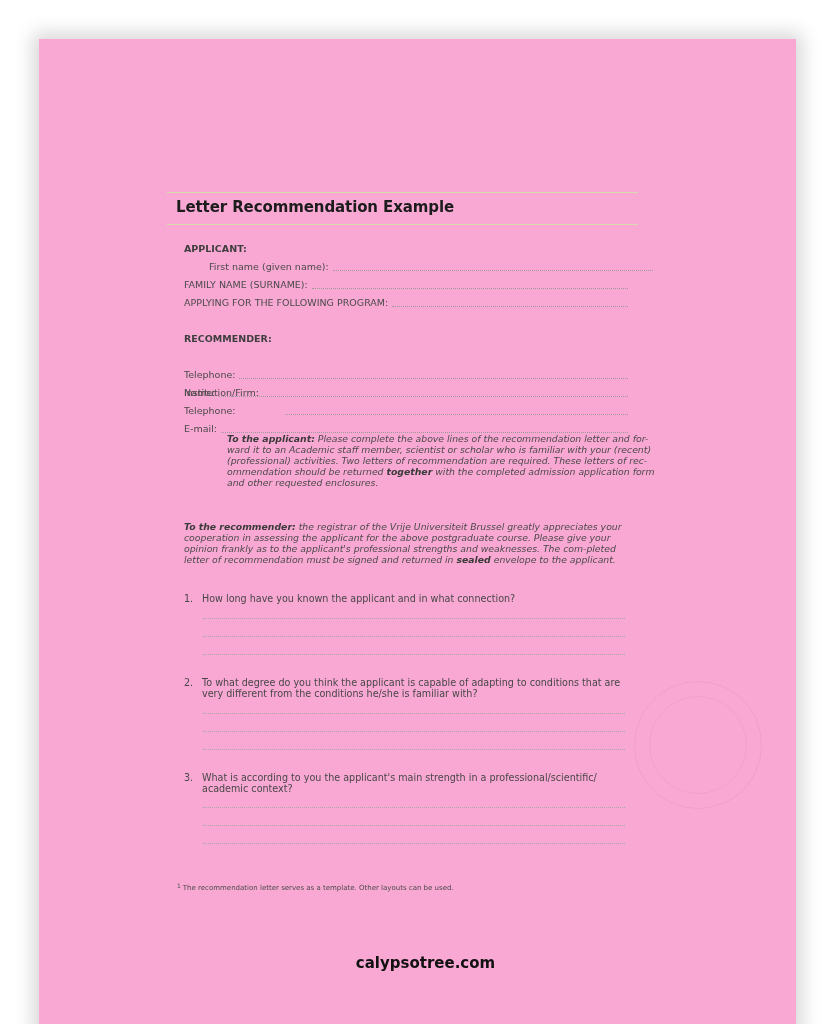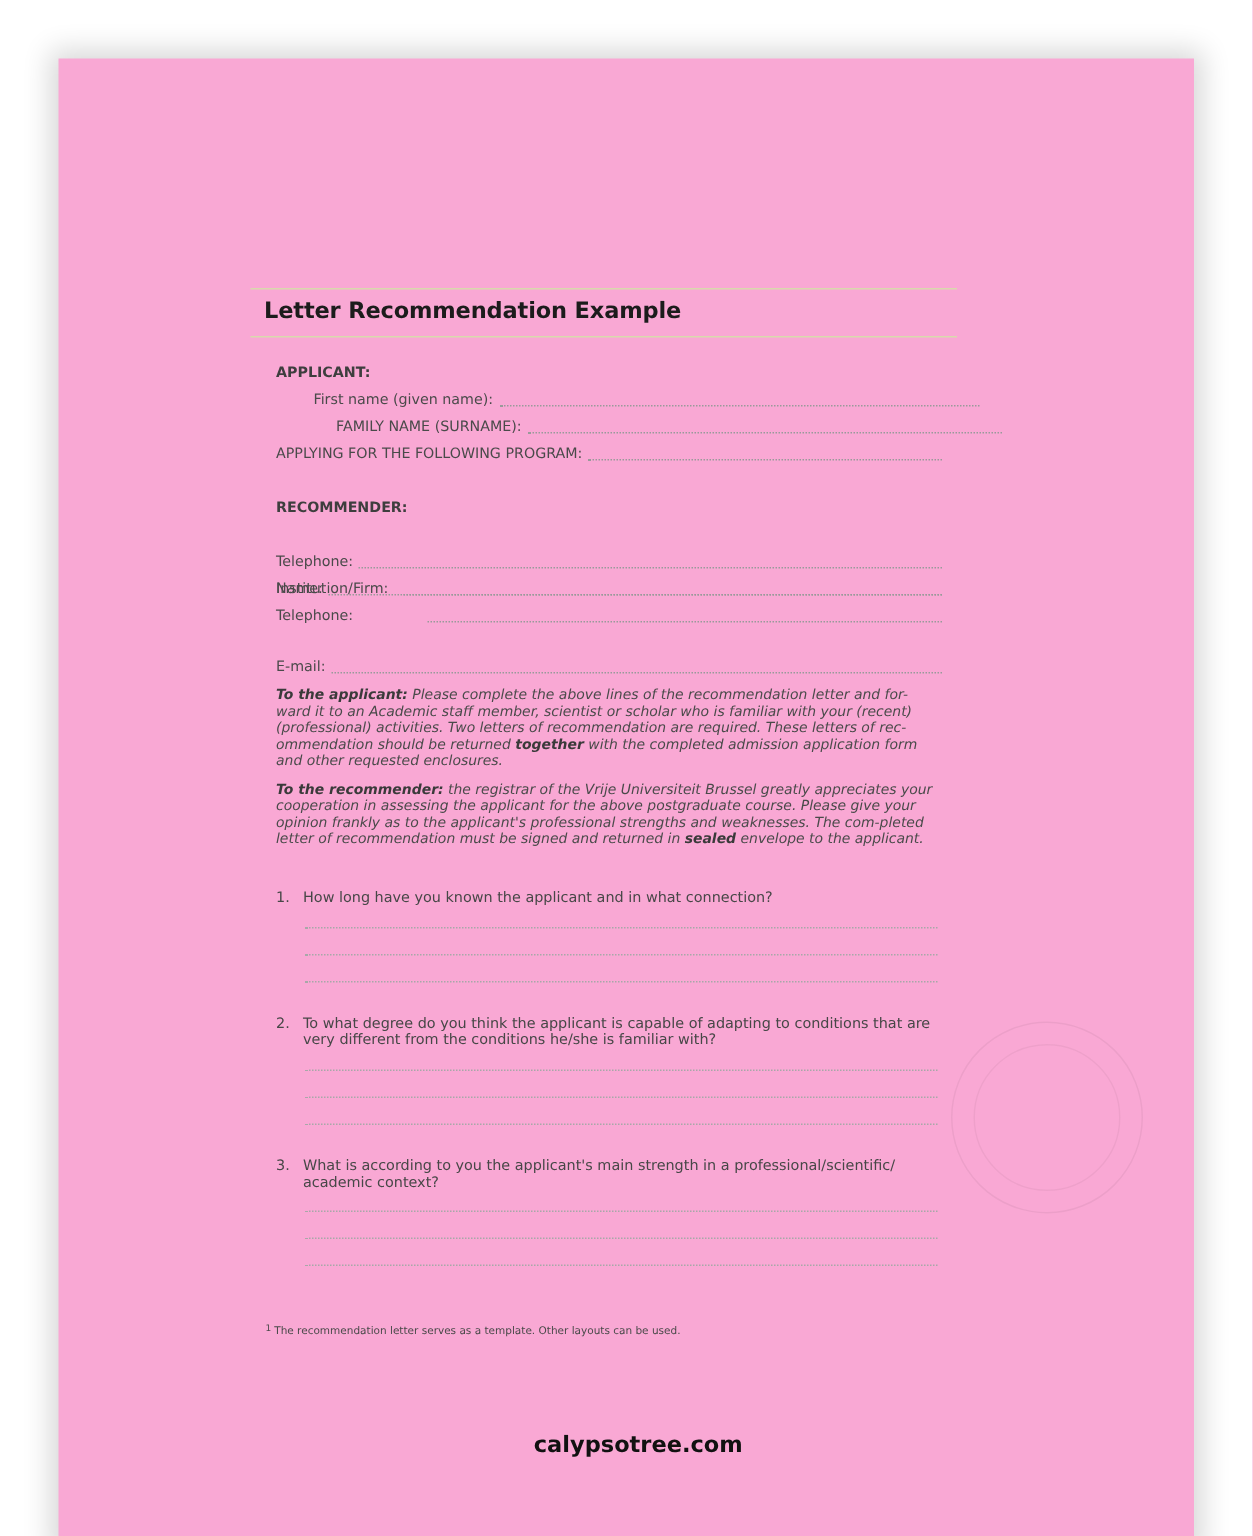--- a/index.html
+++ b/index.html
@@ -130,21 +130,21 @@
     <div class="rule" style="top:153px;"></div>
     <div class="title">Letter Recommendation Example</div>
     <div class="rule" style="top:185px;"></div>
 
     <div class="section-head" style="top:204px;">APPLICANT:</div>
 
     <div class="field" style="top:222px;margin-left:25px;">
       <span class="field-label">First name (given name):</span>
       <span class="field-line"></span>
     </div>
-    <div class="field" style="top:240px;margin-left:40px;">
+    <div class="field" style="top:240px;">
       <span class="field-label">FAMILY NAME (SURNAME):</span>
       <span class="field-line"></span>
     </div>
     <div class="field" style="top:258px;">
       <span class="field-label">APPLYING FOR THE FOLLOWING PROGRAM:</span>
       <span class="field-line"></span>
     </div>
 
     <div class="section-head" style="top:294px;">RECOMMENDER:</div>
 
@@ -157,26 +157,26 @@
       <span class="field-line"></span>
     </div>
     <div class="field" style="top:348px;">
       <span class="field-label" style="padding-right:10px;">Institution/Firm:</span>
       <span class="field-line"></span>
     </div>
     <div class="field" style="top:366px;gap:46px;">
       <span class="field-label">Telephone:</span>
       <span class="field-line"></span>
     </div>
-    <div class="field" style="top:384px;margin-top:16px;">
+    <div class="field" style="top:384px;">
       <span class="field-label">E-mail:</span>
       <span class="field-line"></span>
     </div>
 
-    <div class="para" style="top:419px;">
+    <div class="para" style="top:394px;margin-left:43px;">
       <b>To the applicant:</b><span> Please complete the above lines of the recommendation letter and for-ward it to an Academic staff member, scientist or scholar who is familiar with your (recent) (professional) activities. Two letters of recommendation are required. These letters of rec-ommendation should be returned </span><b>together</b><span> with the completed admission application form and other requested enclosures.</span>
     </div>
 
     <div class="para" style="top:482px;">
       <b>To the recommender:</b><span> the registrar of the Vrije Universiteit Brussel greatly appreciates your cooperation in assessing the applicant for the above postgraduate course. Please give your opinion frankly as to the applicant's professional strengths and weaknesses. The com-pleted letter of recommendation must be signed and returned in </span><b>sealed</b><span> envelope to the applicant.</span>
     </div>
 
     <div class="seal"></div>
 
     <div class="question" style="top:554px;">

